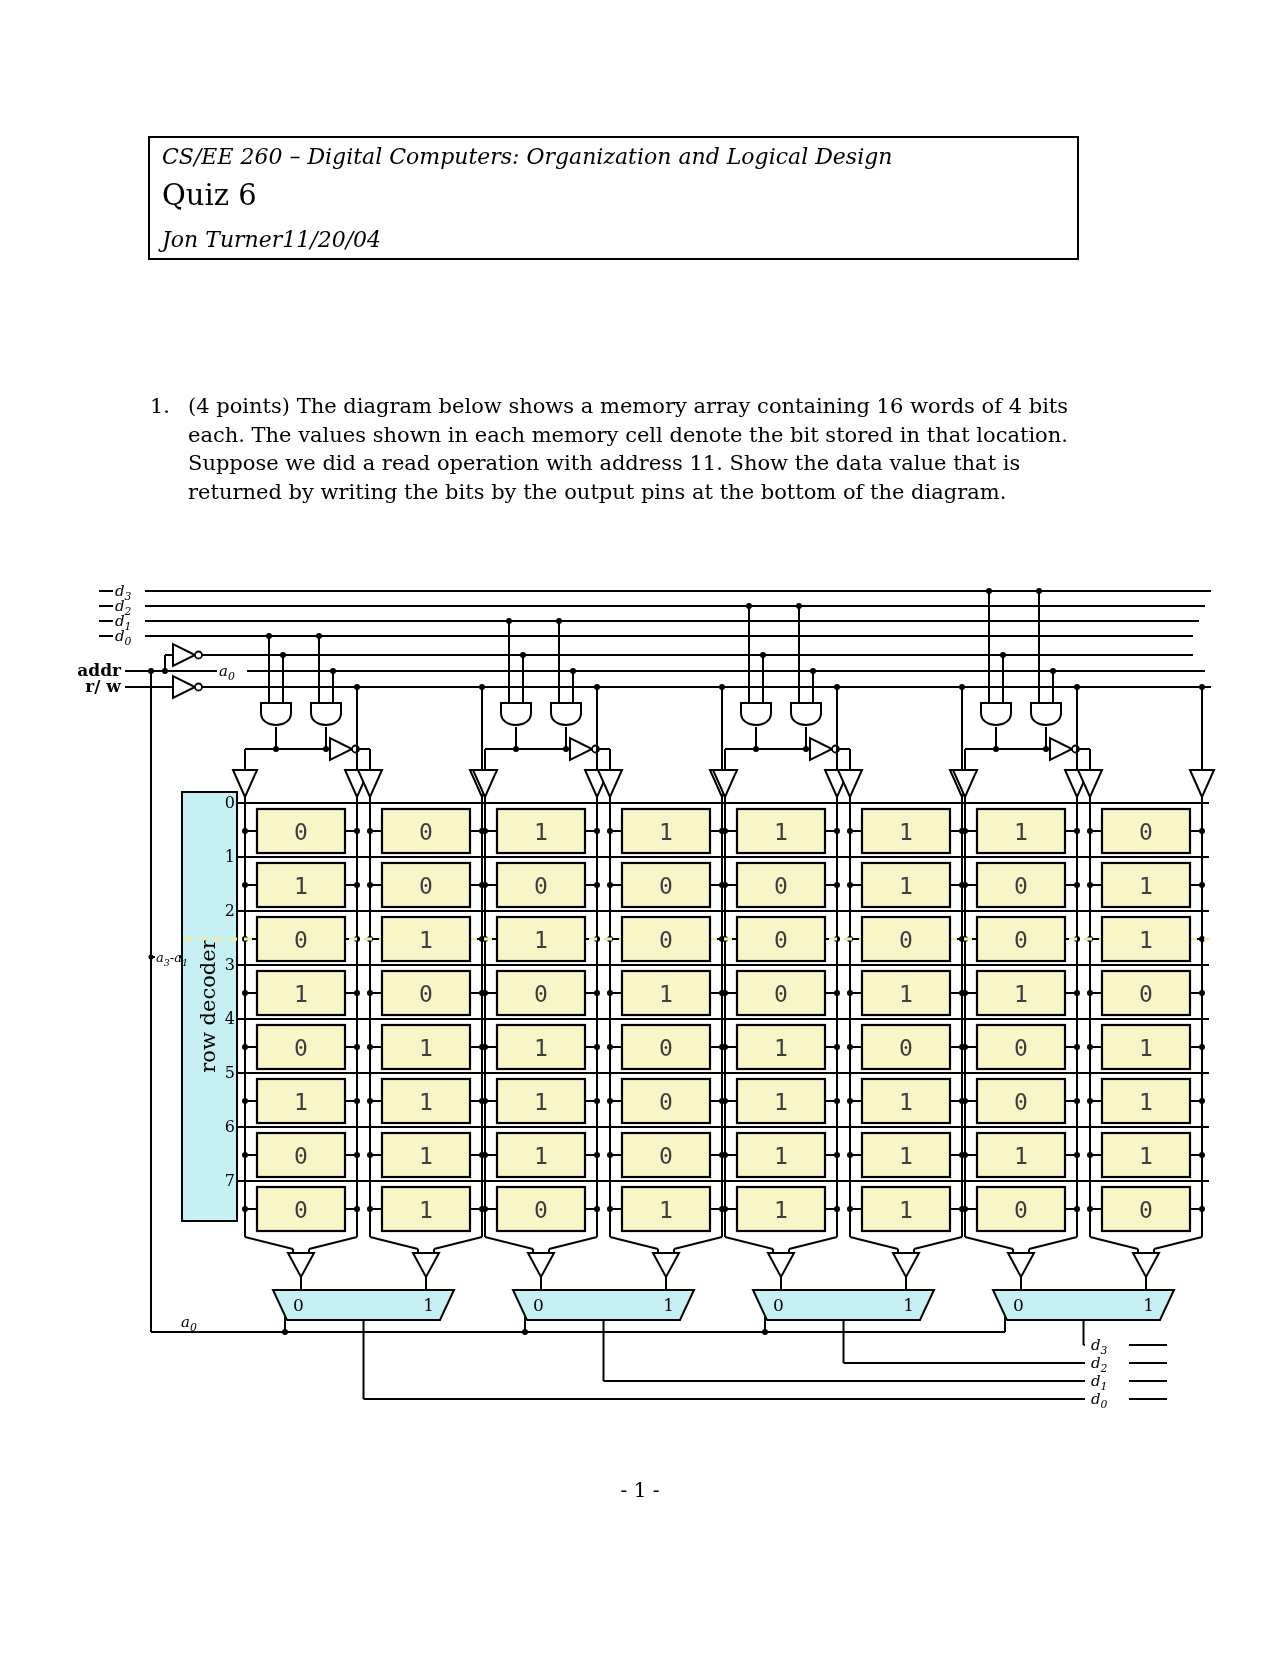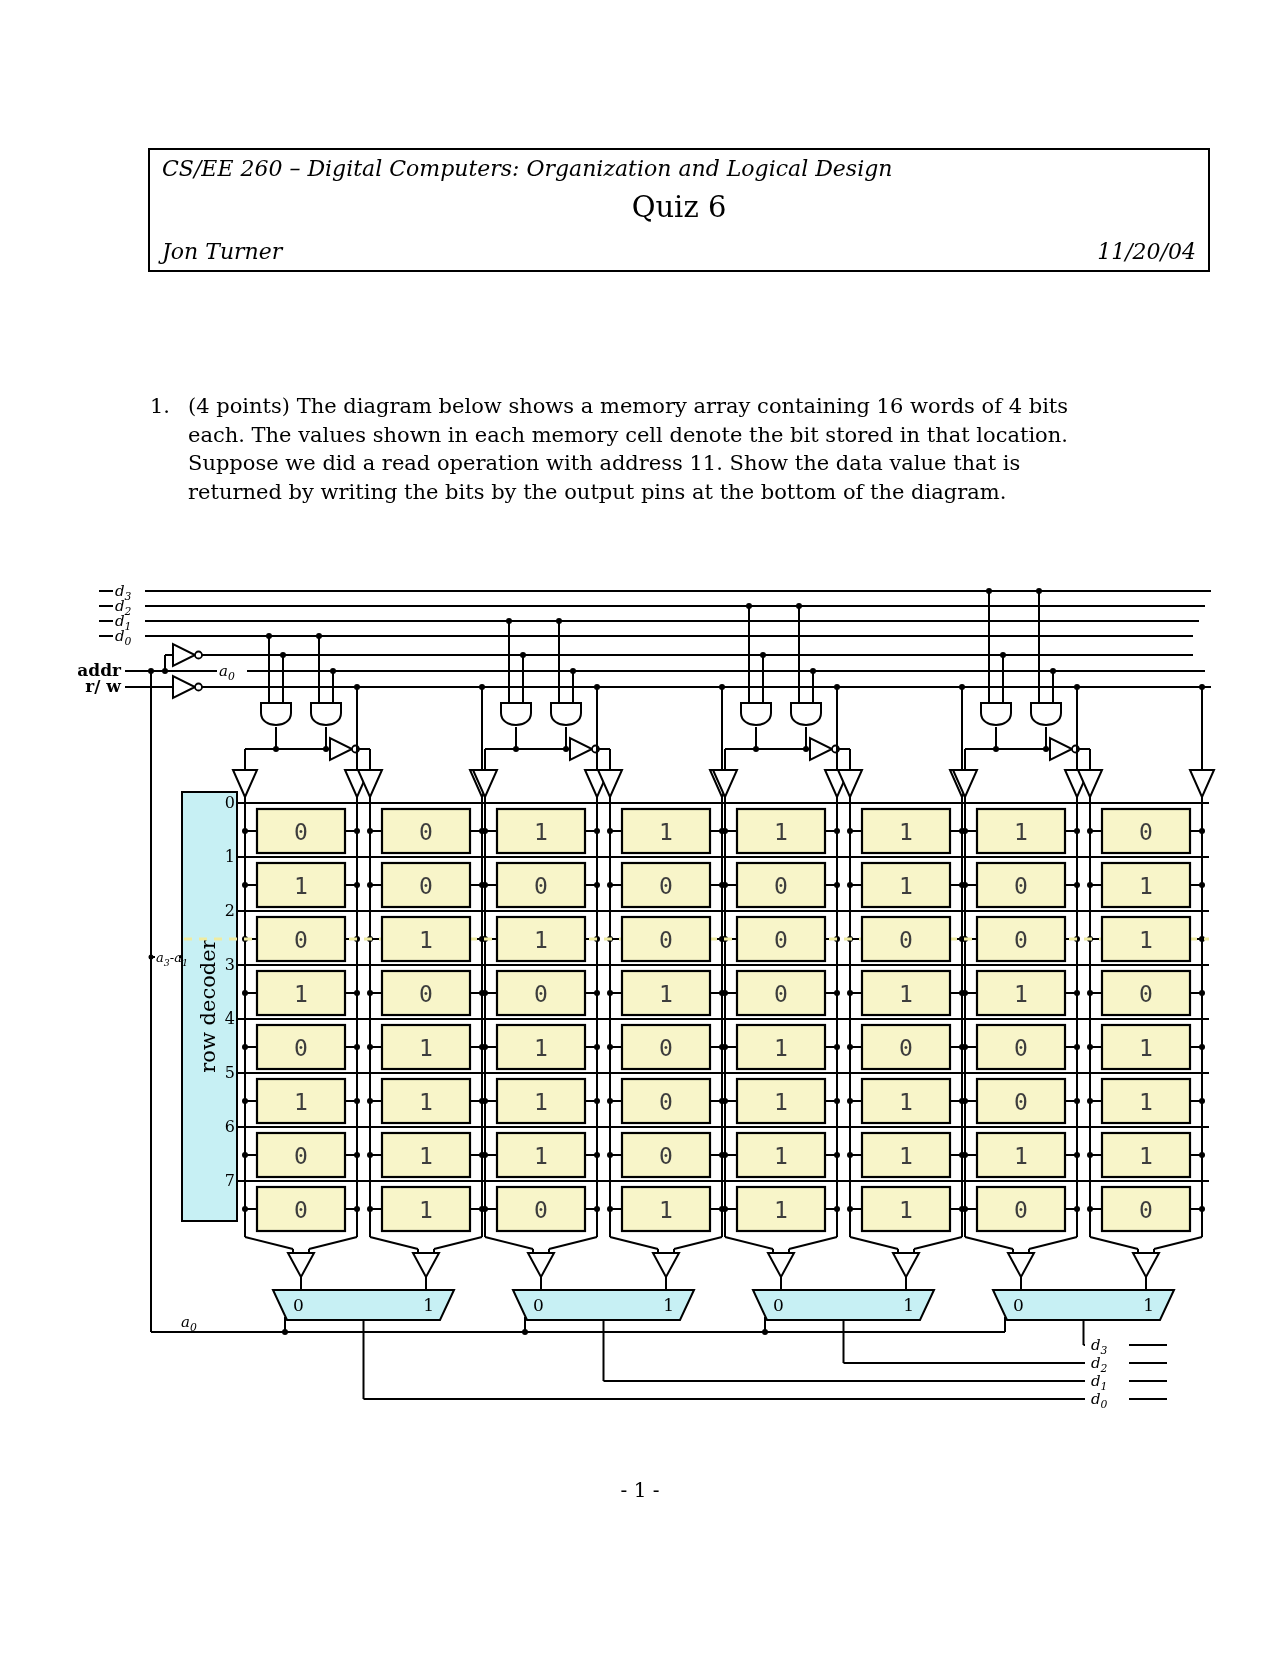--- a/index.html
+++ b/index.html
@@ -1,22 +1,22 @@
 <!DOCTYPE html>
 <html><head>
 <meta charset="utf-8">
 <style>
   html,body{margin:0;padding:0;background:#e8e8e8;}
   .page{position:relative;width:1280px;height:1656px;background:#ffffff;margin:0 auto;overflow:hidden;
         font-family:"DejaVu Serif",serif;color:#000;}
-  .header-box{position:absolute;left:148px;top:148px;width:1062px;height:124px;border:2px solid #000;
+  .header-box{position:absolute;left:148px;top:136px;width:931px;height:124px;border:2px solid #000;
               box-sizing:border-box;padding:6px 12px;display:flex;flex-direction:column;justify-content:space-between;}
   .course-line{font-style:italic;font-size:22px;}
-  .quiz-title{text-align:center;font-size:29px;margin-top:-6px;}
-  .byline{display:flex;justify-content:space-between;font-style:italic;font-size:22px;}
+  .quiz-title{text-align:left;font-size:29px;margin-top:-6px;}
+  .byline{display:flex;font-style:italic;font-size:22px;}
   .question{position:absolute;left:150px;top:392px;width:932px;font-size:21px;line-height:1.36;display:flex;}
   .q-num{width:38px;flex:0 0 38px;}
   .q-text{flex:1;}
   .diagram-wrap{position:absolute;left:69px;top:545px;width:1170px;height:880px;}
   .footer{position:absolute;left:0;top:1478px;width:1280px;text-align:center;font-size:20px;}
 </style>
 </head>
 <body>
 
 <div class="page">

